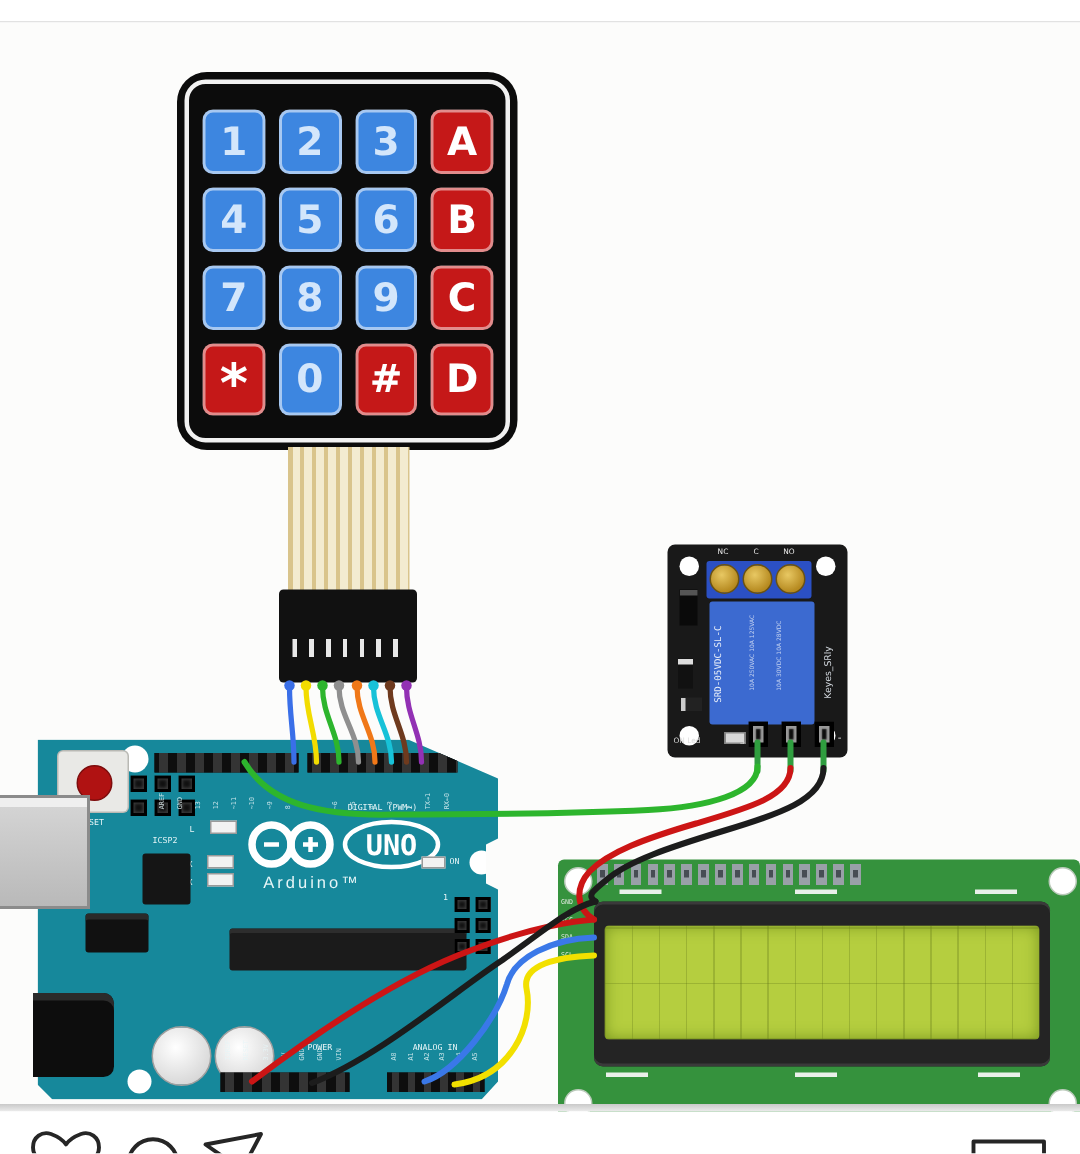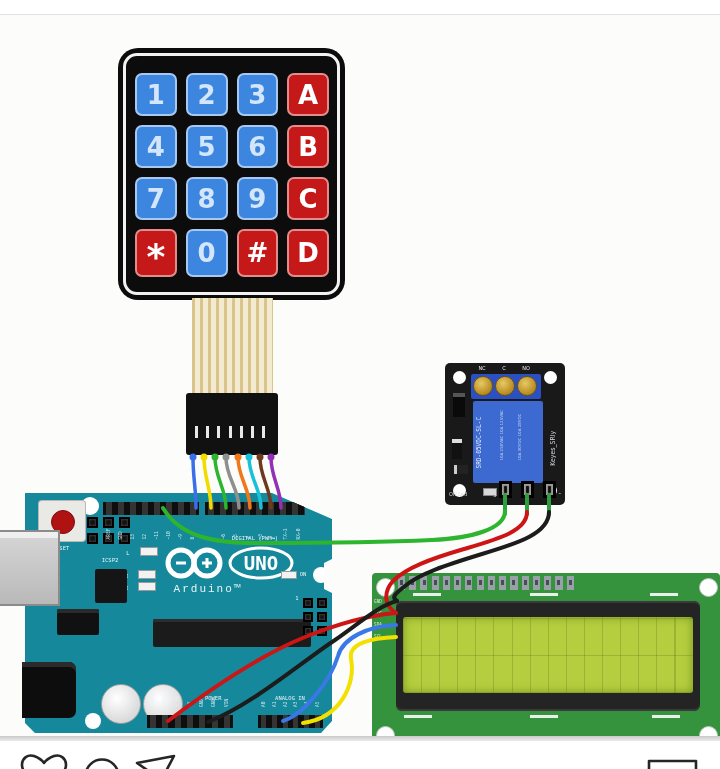--- a/index.html
+++ b/index.html
@@ -24,21 +24,21 @@
           background:repeating-linear-gradient(90deg,#d9c48c 0 3px,#f3ebd0 3px 8px);}
   .connector{position:absolute;left:186px;top:378px;width:92px;height:62px;background:#111;border-radius:3px;}
   .connector-slots{position:absolute;left:9px;right:7px;top:33px;height:12px;
           background:repeating-linear-gradient(90deg,#e8e8e8 0 3px,#111 3px 11.2px);}
   
   .arduino{position:absolute;left:25px;top:478px;width:307px;height:240px;background:#16889b;
            clip-path:polygon(0 0,247px 0,307px 26px,307px 66px,299px 70px,299px 96px,307px 100px,307px 228px,296px 240px,10px 240px,0 230px);}
   .hole{position:absolute;background:#fff;border-radius:50%;}
   .hdr{position:absolute;height:13px;background:#0e0e0e;
        background-image:repeating-linear-gradient(90deg,#0e0e0e 0 3px,#343434 3px 9px,#0e0e0e 9px 12px);}
-  .silk{color:#e6f5f7;font-family:Liberation Mono, monospace;}
+  .silk{color:#e6f5f7;font-family:Liberation Sans, sans-serif;}
   .lblrow{position:absolute;display:flex;height:30px;}
   .pinlbl{writing-mode:vertical-rl;transform:rotate(180deg) scale(.5);transform-origin:center;
           font-size:9px;color:rgba(230,245,247,.85);font-family:"DejaVu Sans Mono",monospace;
           overflow:visible;white-space:nowrap;}
   .microcap{position:absolute;font-size:10px;transform:scale(.55);transform-origin:center;
           color:#e6f5f7;font-family:"DejaVu Sans Mono",monospace;white-space:nowrap;text-align:center;}
   .ledrect{position:absolute;width:16px;height:7px;background:#f2f2f2;border:1px solid #9a9a9a;}
   .icsp-grid{position:absolute;display:grid;gap:5px;}
   .icsp-pin{width:11px;height:11px;background:#101010;box-shadow:inset 0 0 0 2px #000, inset 0 0 2px 3px #3a3a3a;}
   

